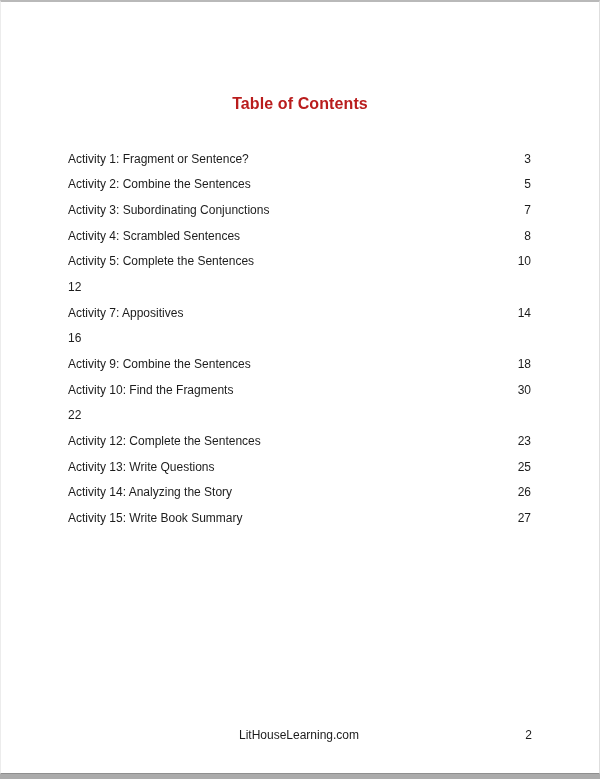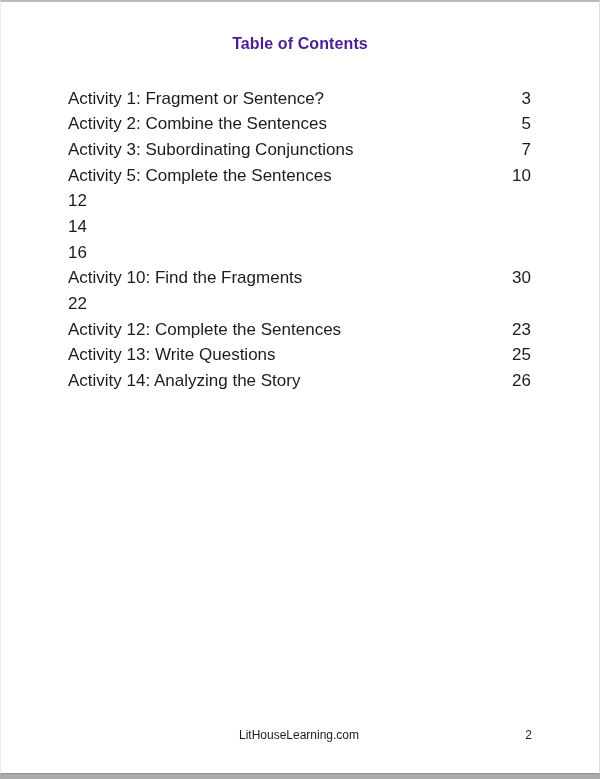--- a/index.html
+++ b/index.html
@@ -24,37 +24,37 @@
     width: 600px;
     height: 774px;
     background: #ffffff;
     border-top: 2px solid #b9b9b9;
     border-left: 1px solid #ececec;
     border-right: 1px solid #dedede;
     border-bottom: 1px solid #8f8f8f;
   }
   .doc-title {
     margin: 0;
-    padding-top: 32px;
+    padding-top: 92px;
     text-align: center;
     font-size: 16px;
     line-height: 19px;
     font-weight: bold;
-    color: #4c1d95;
+    color: #b91c1c;
     letter-spacing: 0.1px;
   }
   .toc-list {
     margin: 33px 68px 0 67px;
   }
   .toc-row {
     display: flex;
     justify-content: space-between;
     align-items: center;
     height: 25.65px;
-    font-size: 17px;
+    font-size: 12px;
     color: #1c1c1c;
   }
   .toc-label {
     white-space: nowrap;
   }
   .toc-page {
     white-space: nowrap;
     text-align: right;
   }
   .footer {
@@ -93,51 +93,64 @@
         </div>
         <div class="toc-row">
           <span class="toc-label">Activity 2: Combine the Sentences</span>
           <span class="toc-page">5</span>
         </div>
         <div class="toc-row">
           <span class="toc-label">Activity 3: Subordinating Conjunctions</span>
           <span class="toc-page">7</span>
         </div>
         <div class="toc-row">
+          <span class="toc-label">Activity 4: Scrambled Sentences</span>
+          <span class="toc-page">8</span>
+        </div>
+        <div class="toc-row">
           <span class="toc-label">Activity 5: Complete the Sentences</span>
           <span class="toc-page">10</span>
         </div>
         <div class="toc-row">
           <span class="toc-page">12</span>
         </div>
         <div class="toc-row">
+          <span class="toc-label">Activity 7: Appositives</span>
           <span class="toc-page">14</span>
         </div>
         <div class="toc-row">
           <span class="toc-page">16</span>
+        </div>
+        <div class="toc-row">
+          <span class="toc-label">Activity 9: Combine the Sentences</span>
+          <span class="toc-page">18</span>
         </div>
         <div class="toc-row">
           <span class="toc-label">Activity 10: Find the Fragments</span>
           <span class="toc-page">30</span>
         </div>
         <div class="toc-row">
           <span class="toc-page">22</span>
         </div>
         <div class="toc-row">
           <span class="toc-label">Activity 12: Complete the Sentences</span>
           <span class="toc-page">23</span>
         </div>
         <div class="toc-row">
           <span class="toc-label">Activity 13: Write Questions</span>
           <span class="toc-page">25</span>
         </div>
         <div class="toc-row">
           <span class="toc-label">Activity 14: Analyzing the Story</span>
           <span class="toc-page">26</span>
         </div>
+        <div class="toc-row">
+          <span class="toc-label">Activity 15: Write Book Summary</span>
+          <span class="toc-page">27</span>
+        </div>
       </div>
 
     <div class="footer">
       <span class="footer-site">LitHouseLearning.com</span>
       <span class="footer-page">2</span>
     </div>
 
   </div>
 </div>
 

